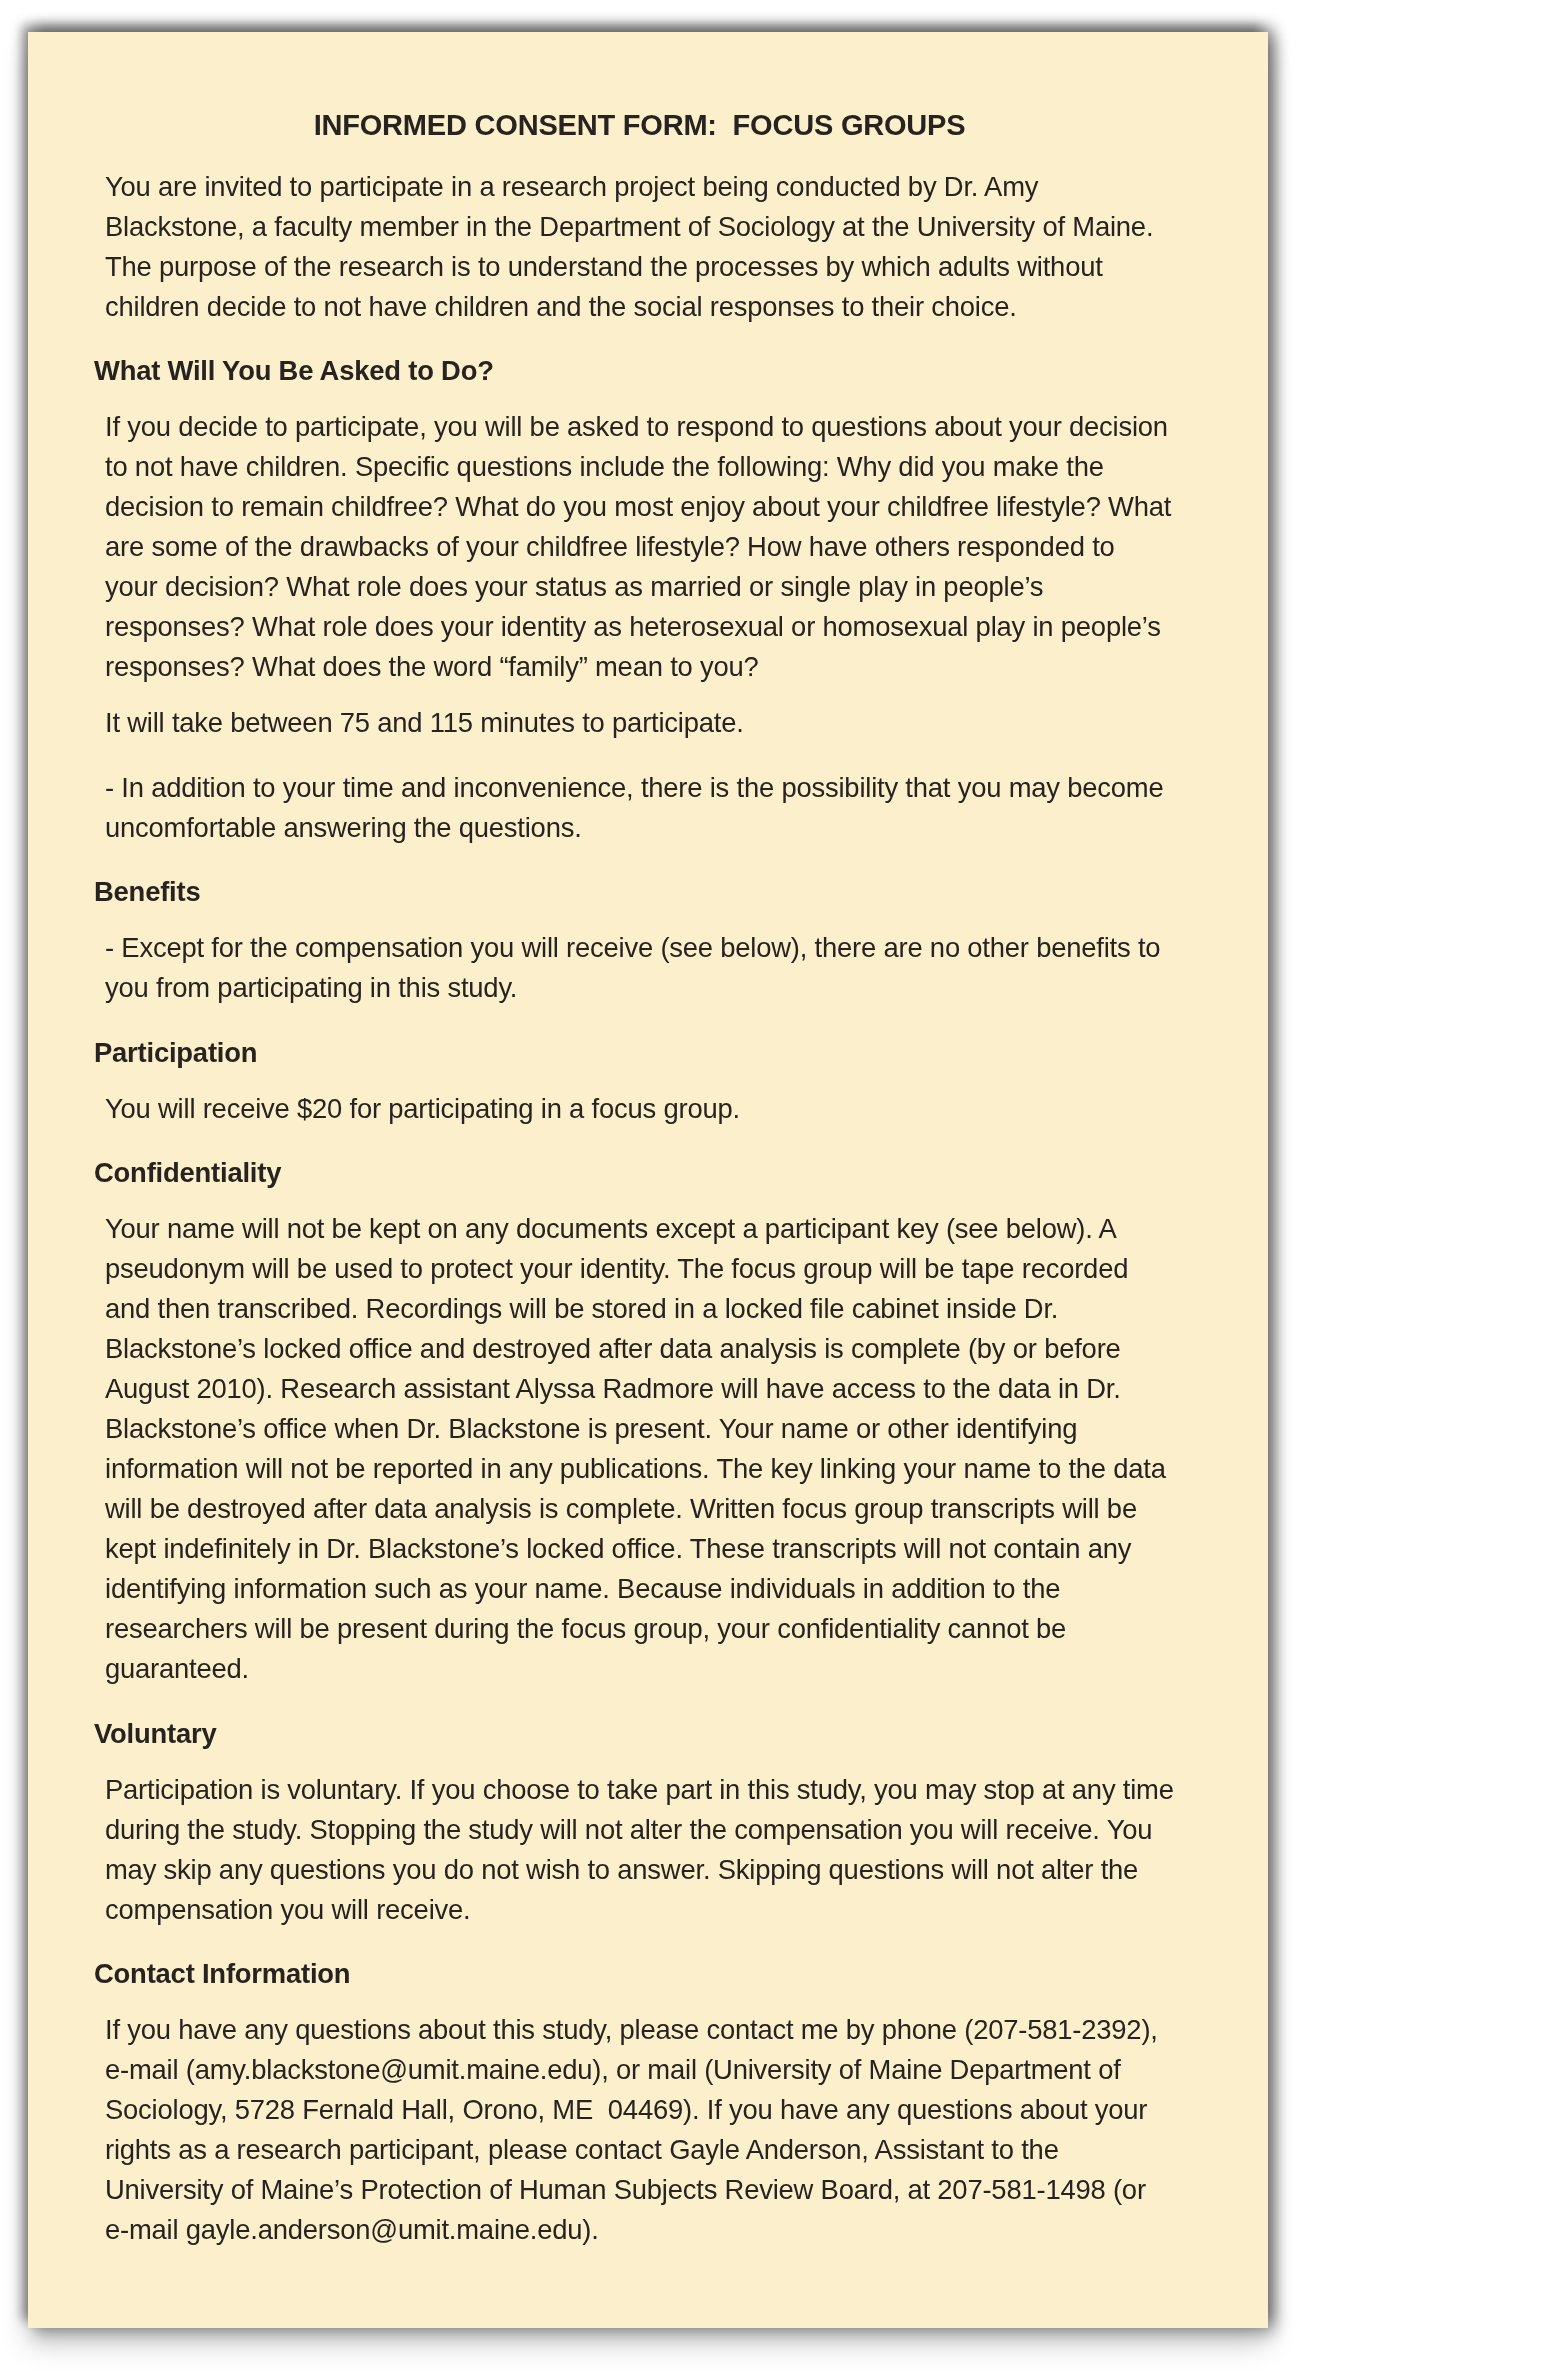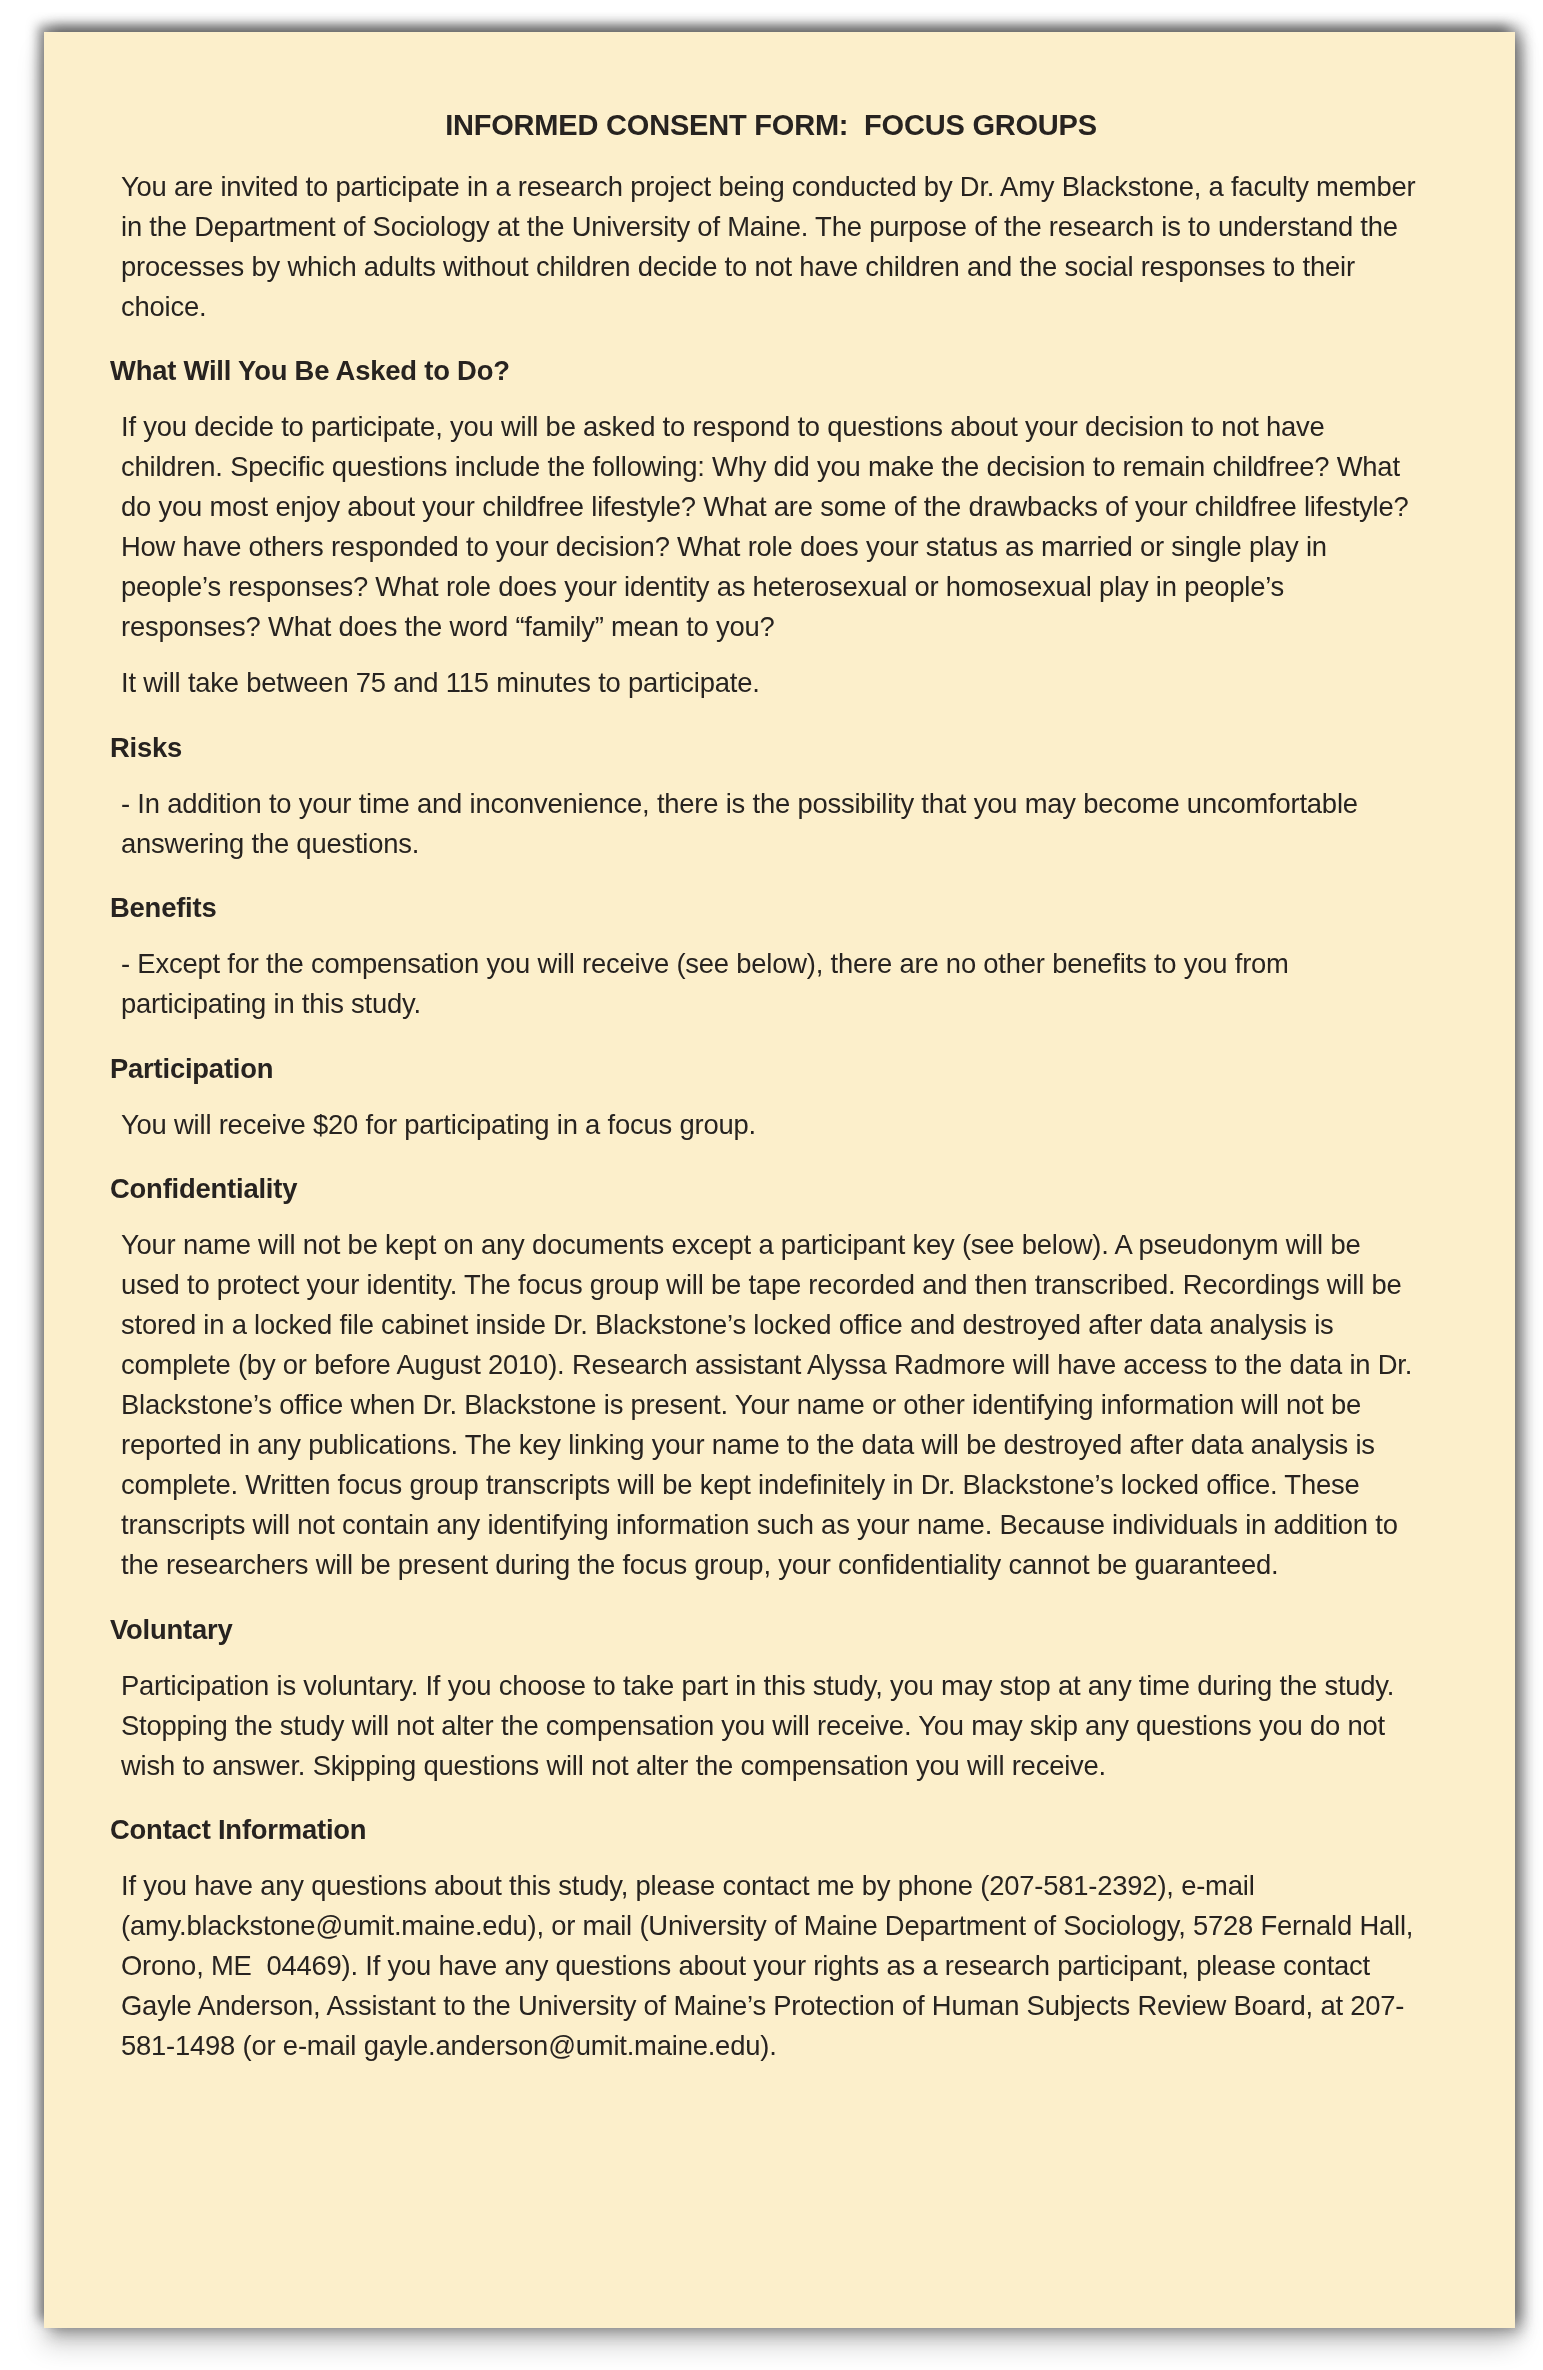--- a/index.html
+++ b/index.html
@@ -9,23 +9,23 @@
   }
   body {
     width: 1544px;
     height: 2370px;
     position: relative;
     font-family: "Liberation Sans", "DejaVu Sans", sans-serif;
     overflow: hidden;
   }
   .doc-card {
     position: absolute;
-    left: 44px;
+    left: 28px;
     top: 32px;
-    width: 1471px;
+    width: 1240px;
     height: 2296px;
     box-sizing: border-box;
     background: #fcefcb;
     padding: 73px 78px 21px 61px;
     box-shadow:
       -5.9px -6.9px 10.8px rgba(55,55,55,0.55),
        6.9px -5.9px 12.7px rgba(55,55,55,0.45),
        6.9px  5.9px 13.7px rgba(70,70,70,0.40),
        0   17.6px 25.5px rgba(0,0,0,0.18);
     overflow: hidden;
@@ -68,21 +68,20 @@
 
   <p>You are invited to participate in a research project being conducted by Dr. Amy Blackstone, a faculty member in the Department of Sociology at the University of Maine. The purpose of the research is to understand the processes by which adults without children decide to not have children and the social responses to their choice.</p>
 
   <div class="section">
     <h2>What Will You Be Asked to Do?</h2>
     <p>If you decide to participate, you will be asked to respond to questions about your decision to not have children. Specific questions include the following: Why did you make the decision to remain childfree? What do you most enjoy about your childfree lifestyle? What are some of the drawbacks of your childfree lifestyle? How have others responded to your decision? What role does your status as married or single play in people’s responses? What role does your identity as heterosexual or homosexual play in people’s responses? What does the word “family” mean to you?</p>
     <p>It will take between 75 and 115 minutes to participate.</p>
   </div>
 
   <div class="section">
-    <h2>Risks</h2>
     <p>- In addition to your time and inconvenience, there is the possibility that you may become uncomfortable answering the questions.</p>
   </div>
 
   <div class="section">
     <h2>Benefits</h2>
     <p>- Except for the compensation you will receive (see below), there are no other benefits to you from participating in this study.</p>
   </div>
 
   <div class="section">
     <h2>Participation</h2>

